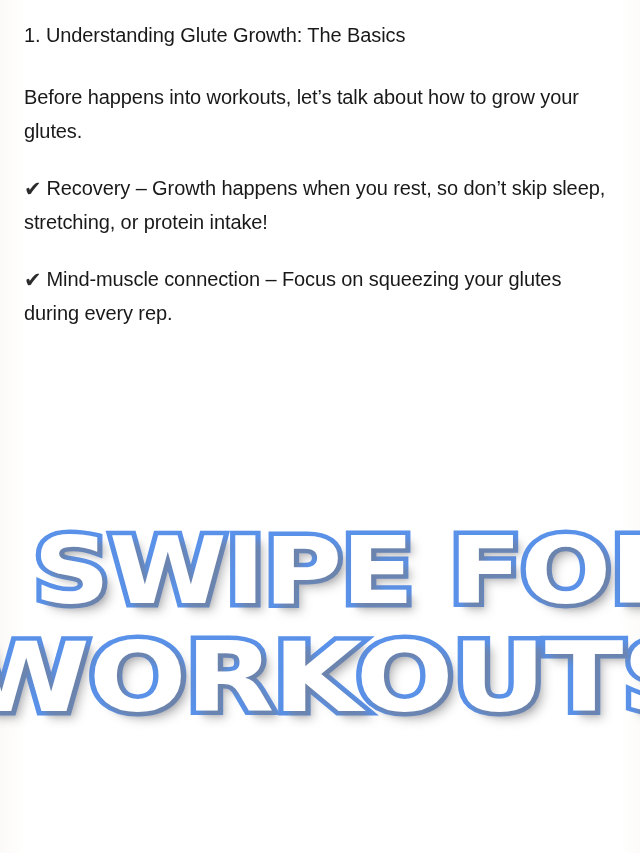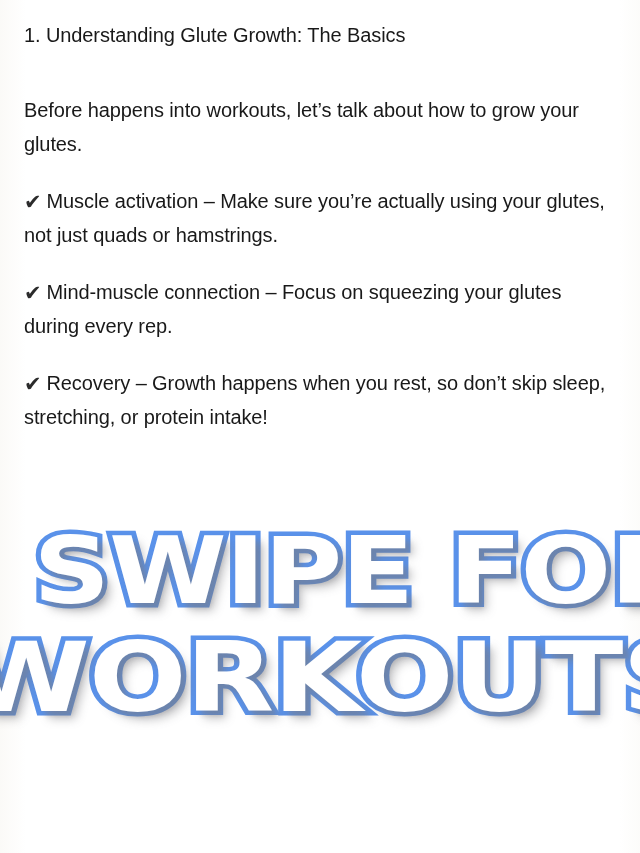--- a/index.html
+++ b/index.html
@@ -35,21 +35,21 @@
   .para {
     color: #191919;
     font-size: 20px;
     line-height: 34px;
     letter-spacing: -0.1px;
     margin: 0 0 23px 0;
     font-weight: 400;
   }
 
   .para.heading {
-    margin-bottom: 41px;
+    margin-bottom: 28px;
   }
 
   .check {
     font-size: 21px;
     color: #2b2b2b;
     display: inline-block;
     transform: translateY(1px);
     margin-right: 5px;
     font-family: "DejaVu Sans", sans-serif;
     font-weight: 700;
@@ -98,30 +98,27 @@
 
 <div class="page-tint"></div>
 
 <div class="article">
 
   <p class="para heading">1. Understanding Glute Growth: The Basics</p>
 
   <p class="para">Before happens into workouts, let’s talk about how to grow your glutes.</p>
 
 
+
   <p class="para">
-    <span class="check">✔</span><span>Muscle activation – Make sure you’re actually using your glutes, not just quads or hamstrings.</span>
+    <span class="check">✔</span><span>Recovery – Growth happens when you rest, so don’t skip sleep, stretching, or protein intake!</span>
   </p>
 
   <p class="para">
     <span class="check">✔</span><span>Mind-muscle connection – Focus on squeezing your glutes during every rep.</span>
-  </p>
-
-  <p class="para">
-    <span class="check">✔</span><span>Recovery – Growth happens when you rest, so don’t skip sleep, stretching, or protein intake!</span>
   </p>
 
 </div>
 
 <div class="swipe-block">
   <span class="swipe-line l1">SWIPE FOR</span>
   <span class="swipe-line l2">WORKOUTS</span>
 </div>
 
 </body></html>

